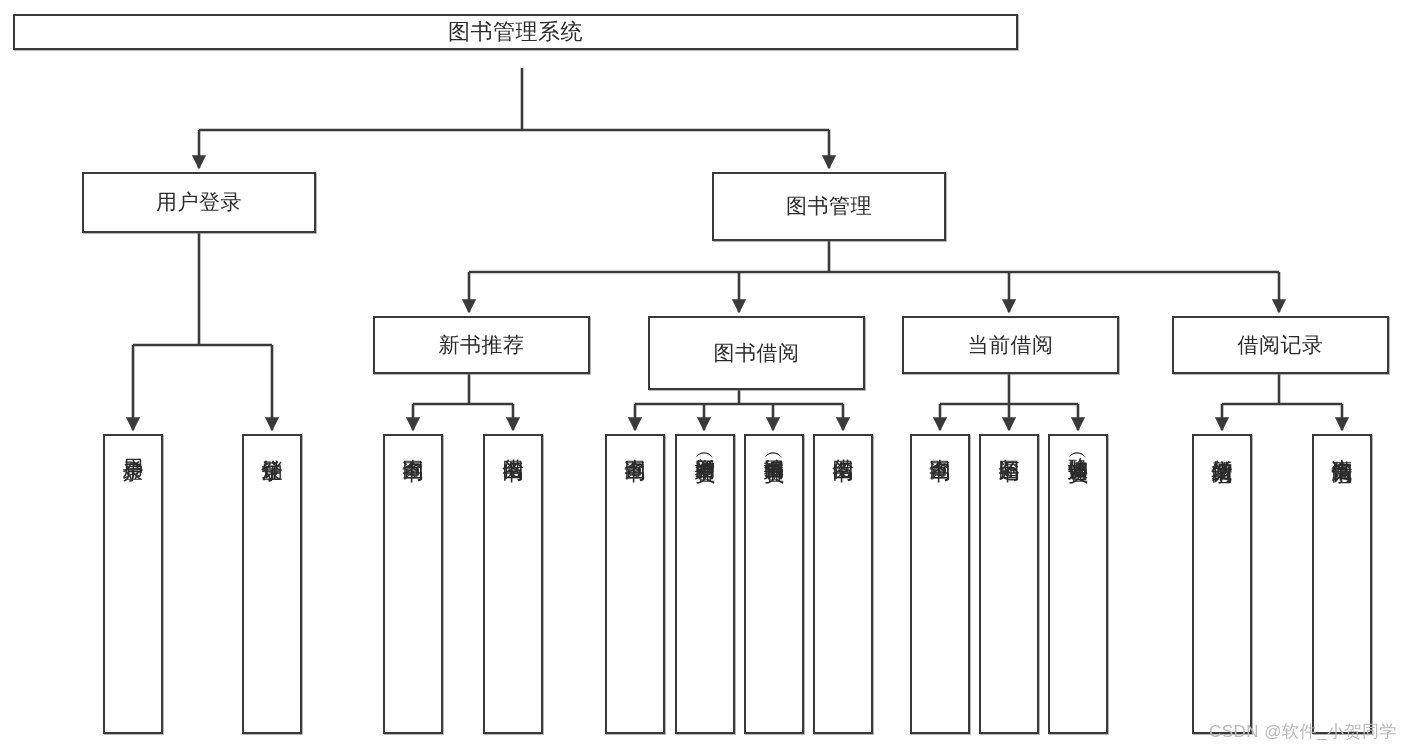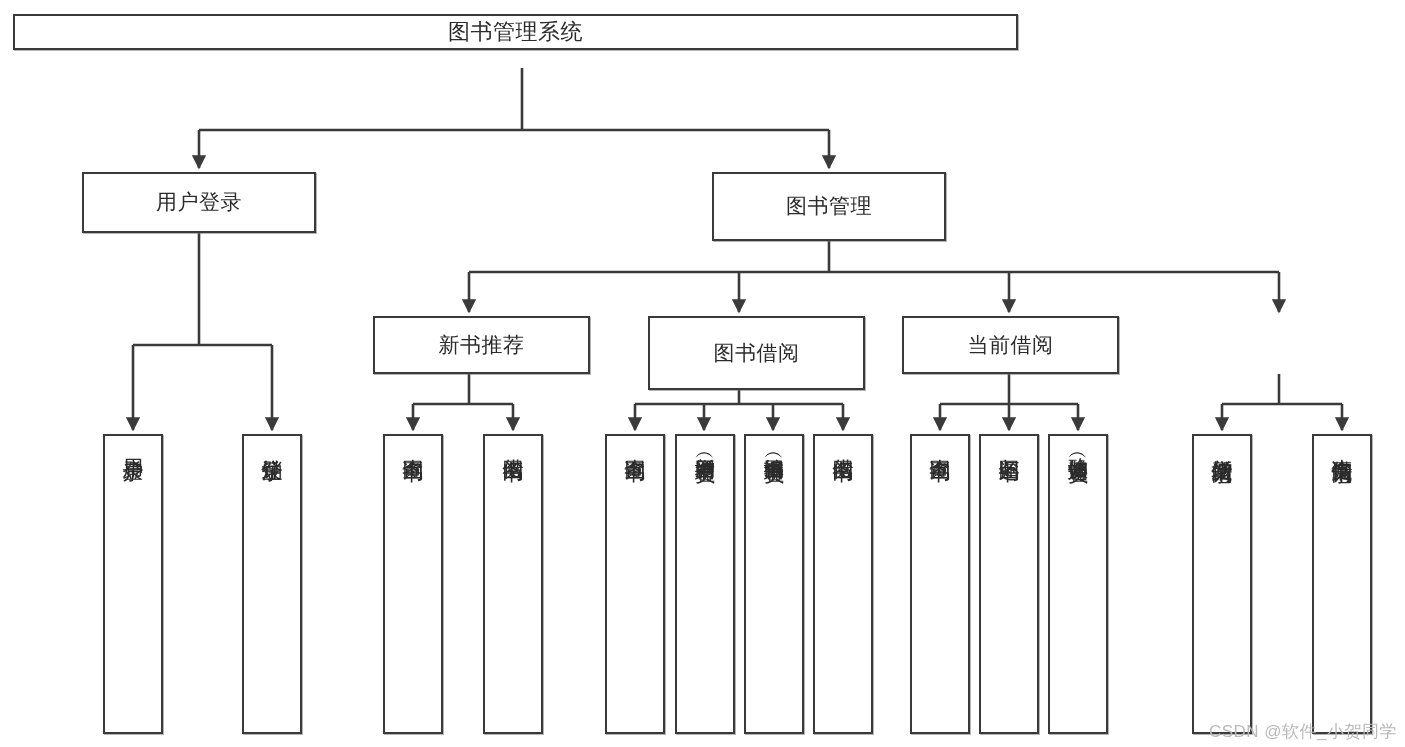--- a/index.html
+++ b/index.html
@@ -145,20 +145,23 @@
 
   <div class="node horizontal" style="left:361px; top:316px; width:217px; height:58px;margin-left:12px;">
     <span class="node-label">新书推荐</span>
   </div>
   <div class="node horizontal" style="left:648px; top:316px; width:217px; height:74px;">
     <span class="node-label">图书借阅</span>
   </div>
   <div class="node horizontal" style="left:902px; top:316px; width:217px; height:58px;">
     <span class="node-label">当前借阅</span>
   </div>
+  <div class="node horizontal" style="left:1172px; top:316px; width:217px; height:58px;">
+    <span class="node-label">借阅记录</span>
+  </div>
 
   <div class="node vertical" style="left:103px; top:434px; width:60px; height:300px;">
     <span class="node-label">用户登录</span>
   </div>
   <div class="node vertical" style="left:242px; top:434px; width:60px; height:300px;">
     <span class="node-label">注销登录</span>
   </div>
 
   <div class="node vertical" style="left:383px; top:434px; width:60px; height:300px;">
     <span class="node-label">查询图书</span>

